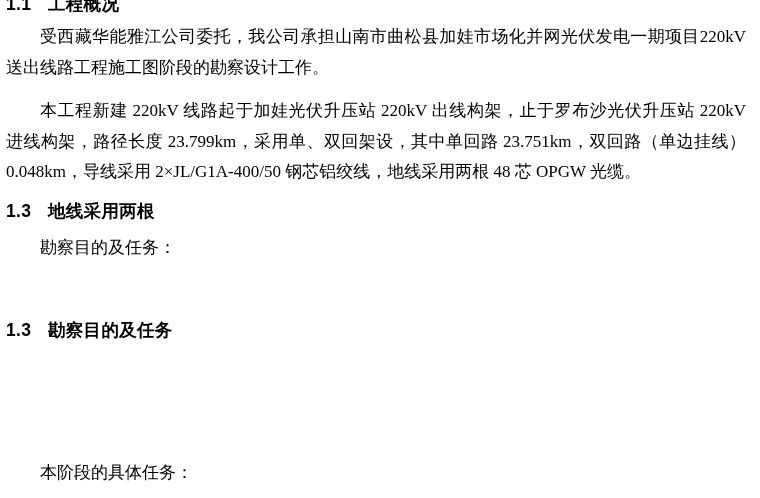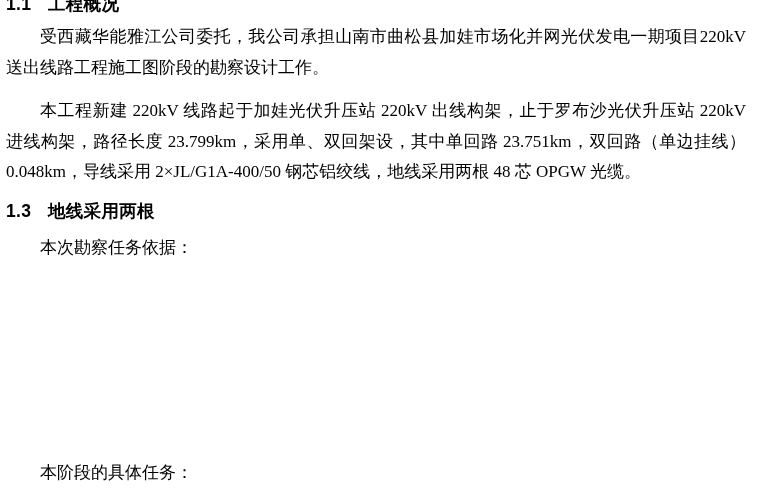--- a/index.html
+++ b/index.html
@@ -78,23 +78,28 @@
     <p class="para indent">本工程新建 220kV 线路起于加娃光伏升压站 220kV 出线构架，止于罗布沙光伏升压站 220kV 进线构架，路径长度 23.799km，采用单、双回架设，其中单回路 23.751km，双回路（单边挂线）0.048km，导线采用 2×JL/G1A-400/50 钢芯铝绞线，地线采用两根 48 芯 OPGW 光缆。</p>
   </div>
 
   <div class="blk-h2">
     <p class="heading">
       <span class="num">1.3</span><span>地线采用两根</span>
     </p>
   </div>
 
   <div class="blk-p3">
-    <p class="para indent">本次勘察任务依据：</p>
+    <p class="para indent">勘察目的及任务：</p>
   </div>
 
 
+  <div class="blk-h3">
+    <p class="heading">
+      <span class="num">1.3</span><span>勘察目的及任务</span>
+    </p>
+  </div>
 
 
   <div class="blk-p6">
     <p class="para indent">本阶段的具体任务：</p>
   </div>
 
 </div>
 
 </body></html>

